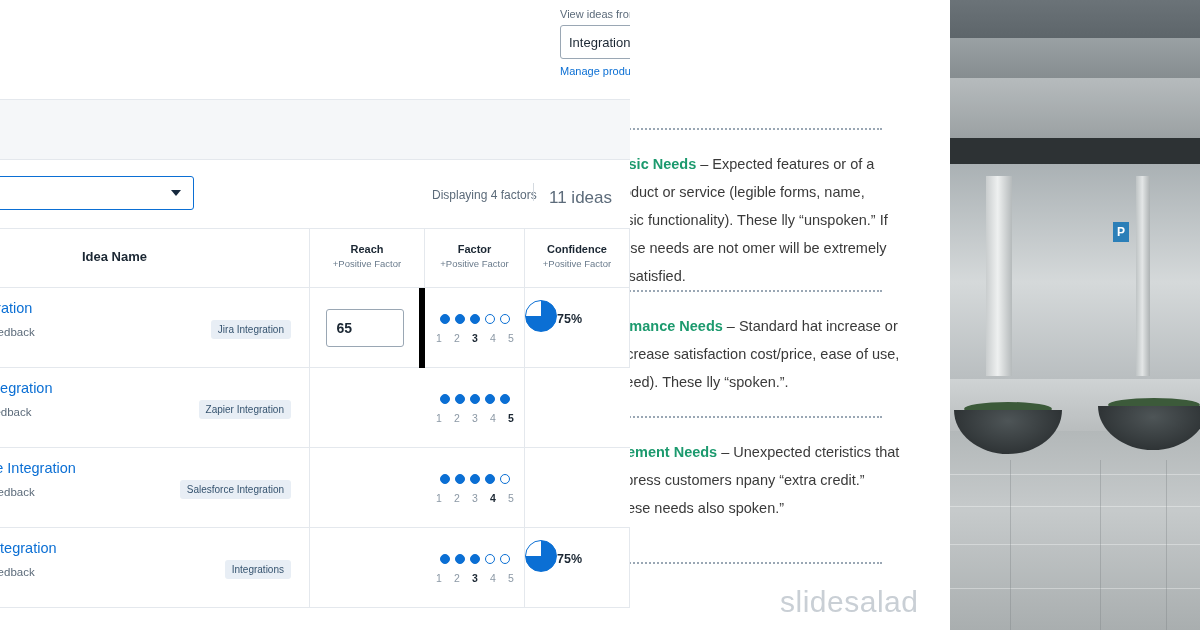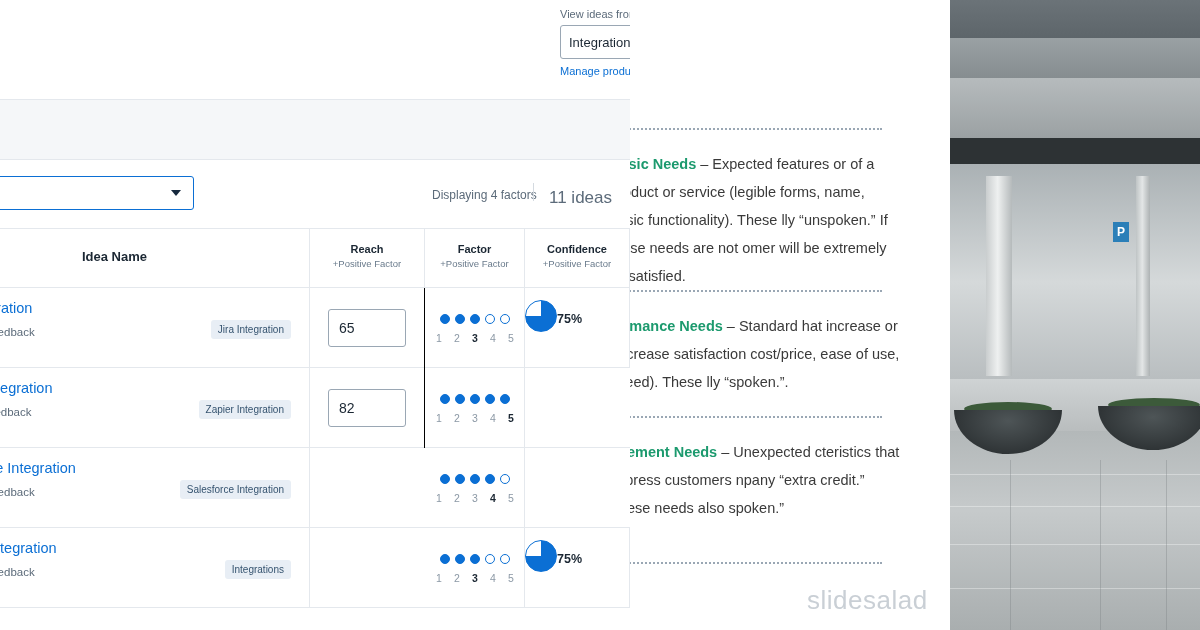--- a/index.html
+++ b/index.html
@@ -191,22 +191,22 @@
     color: #35536f;
     font-size: 10px;
     border-radius: 3px;
     padding: 4px 7px;
     white-space: nowrap;
   }
 
   .cell-reach {
     position: absolute; left: 310px; top: 0;
     width: 115px; height: 80px;
-    border-right: 1px solid #000000;
-    display: flex; align-items: center; justify-content: center;
+    border-right: 6px solid #000000;
+    display: flex; align-items: center; justify-content: center; font-weight: bold;
   }
   .reach-box {
     width: 78px; height: 38px;
     border: 1px solid #9aa7b4;
     border-radius: 3px;
     display: flex; align-items: center;
     padding-left: 10px;
     font-size: 14px;
     color: #1b2733;
     background: #fff;
@@ -284,24 +284,23 @@
     line-height: 28px;
     color: #3a3a3a;
   }
   .kano-title {
     color: #1c9a6e;
     font-weight: 700;
   }
   .watermark {
     position: absolute;
     left: 150px; top: 585px;
-    font-size: 26px;
+    font-size: 30px;
     color: #c9cfd5;
     letter-spacing: 0.5px;
-    margin-left: 27px;
   }
 
   
   .photo-panel {
     position: absolute;
     left: 950px; top: 0;
     width: 250px; height: 630px;
     overflow: hidden;
     background: #8e9498;
   }
@@ -440,23 +439,20 @@
                 <div class="pie" style="background: conic-gradient(rgb(11, 111, 212) 0%, rgb(11, 111, 212) 75%, rgb(255, 255, 255) 75%, rgb(255, 255, 255) 100%);"></div>
                 <div class="pie-label">75%</div>
               </div>
             </div>
           </div>
           <div class="trow">
             <div class="cell-idea">
               <div class="idea-name" style="left: -12px;">ntegration</div>
               <div class="idea-sub" style="left: -12px;">eedback</div>
               <div class="idea-tag">Zapier Integration</div>
-            </div>
-            <div class="cell-reach">
-              <div class="reach-box">82</div>
             </div>
             <div class="cell-impact">
               <div class="dots">
                 <span class="dot on"></span>
                 <span class="dot on"></span>
                 <span class="dot on"></span>
                 <span class="dot on"></span>
                 <span class="dot on"></span>
               </div>
               <div class="dotlabels">

